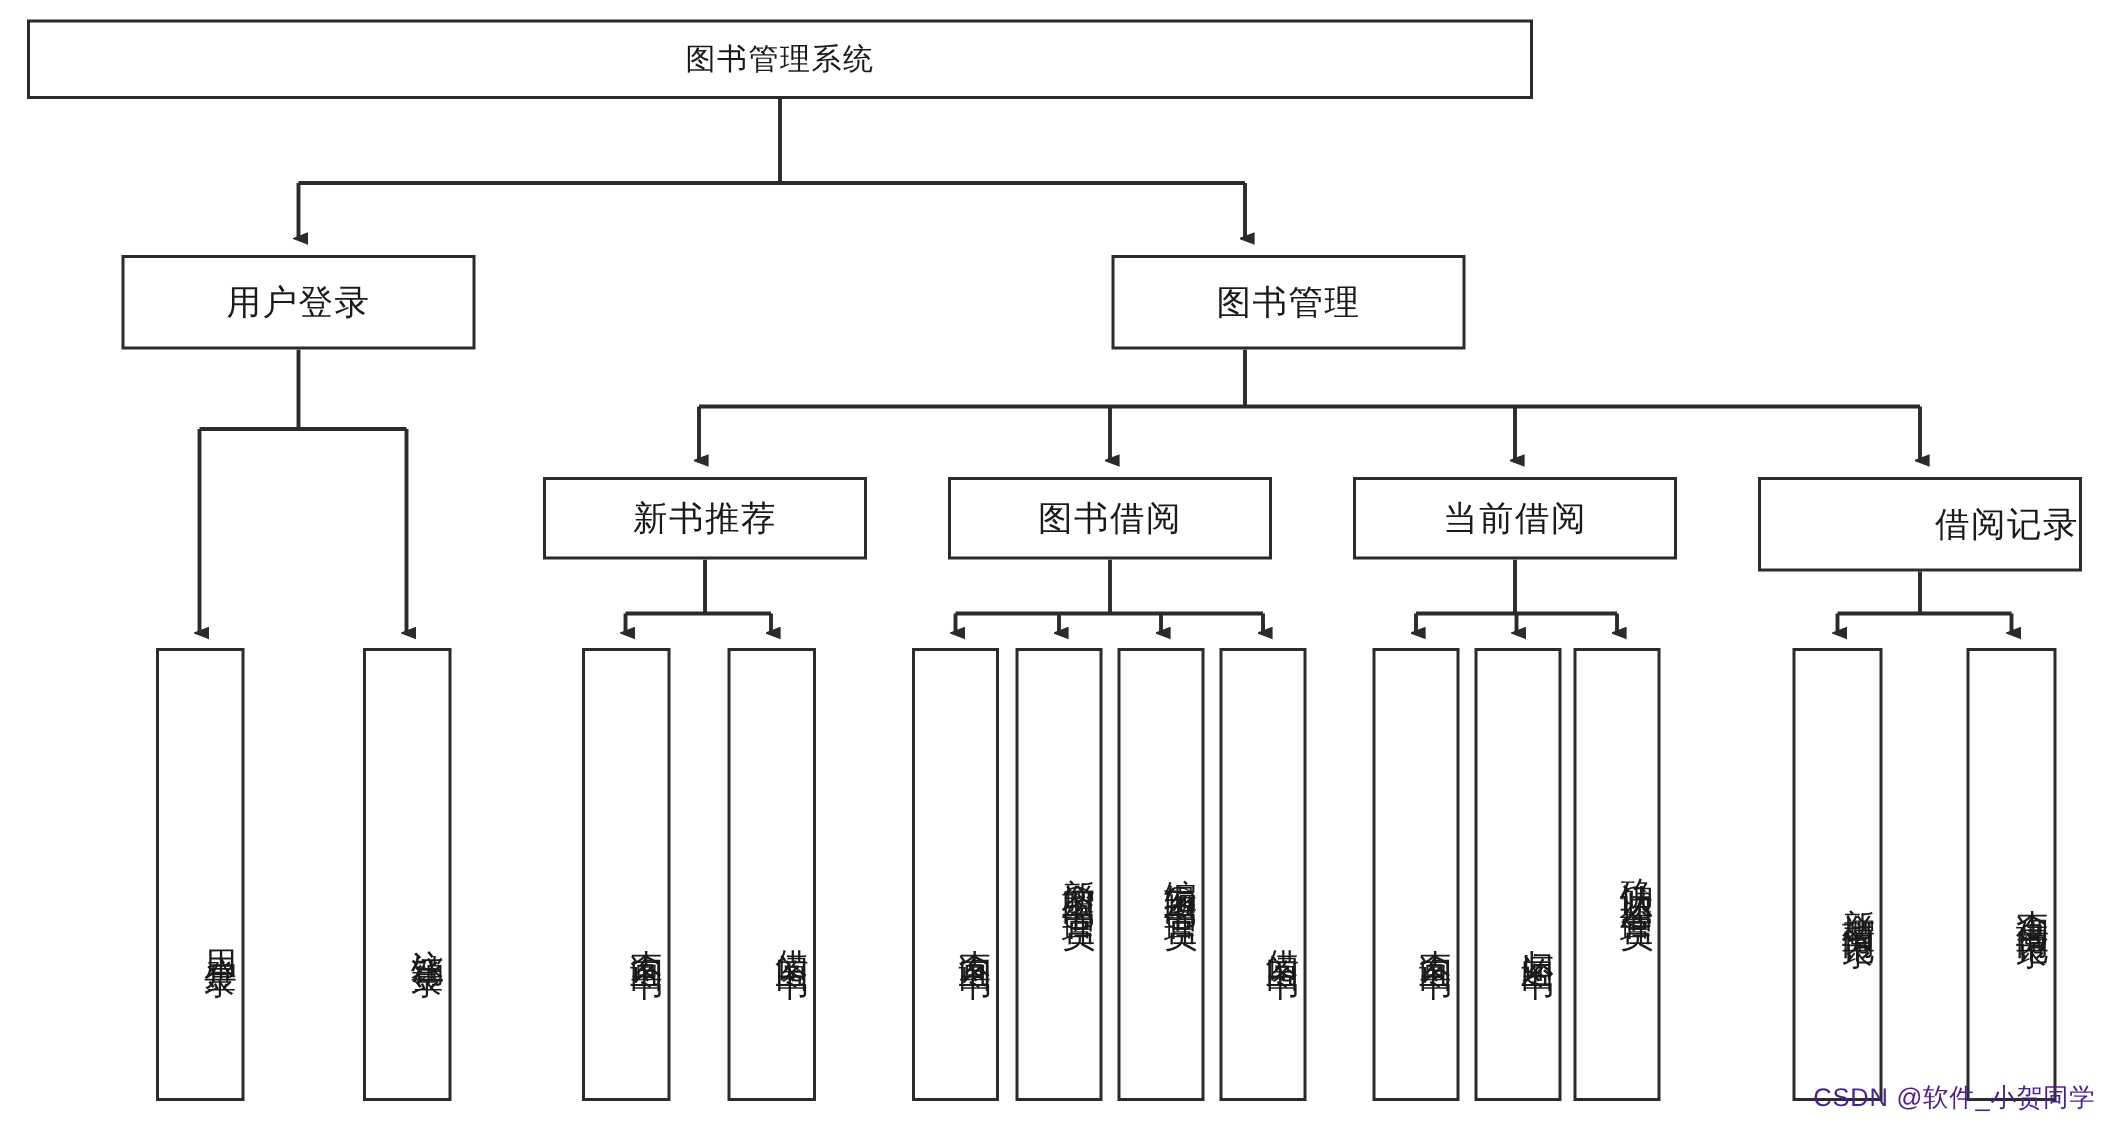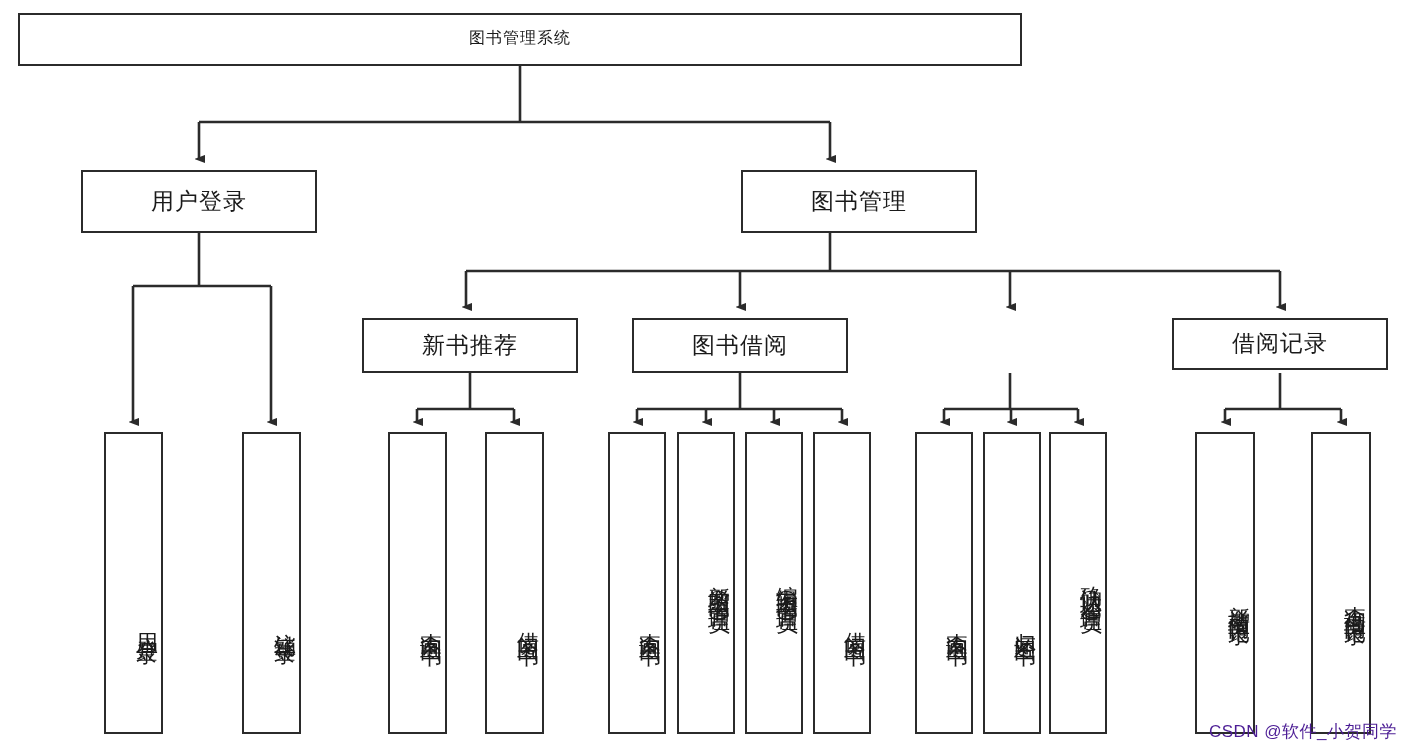--- a/index.html
+++ b/index.html
@@ -34,22 +34,21 @@
     align-items: center;
     justify-content: center;
     color: #1a1a1a;
   }
   .node.horiz {
     font-size: 23px;
     letter-spacing: 1px;
     line-height: 1.2;
   }
   .node.root {
-    font-size: 16px;
-    font-family: Liberation Mono, monospace;
+    font-size: 20px;
   }
   .node.vert {
     writing-mode: vertical-rl;
     text-orientation: upright;
     align-items: flex-start;
     justify-content: center;
     padding-top: 14px;
     font-size: 22px;
     letter-spacing: 4px;
     line-height: 1.25;
@@ -134,21 +133,24 @@
   <div class="node horiz" style="left:741px; top:170px; width:236px; height:63px;">
     <span>图书管理</span>
   </div>
 
   <div class="node horiz" style="left:362px; top:318px; width:216px; height:55px;">
     <span>新书推荐</span>
   </div>
   <div class="node horiz" style="left:632px; top:318px; width:216px; height:55px;">
     <span>图书借阅</span>
   </div>
-  <div class="node horiz" style="left:1172px; top:318px; width:216px; height:52px;">
+  <div class="node horiz" style="left:902px; top:318px; width:216px; height:55px;">
+    <span>当前借阅</span>
+  </div>
+  <div class="node horiz" style="left:1172px; top:318px; width:216px; height:63px;justify-content:flex-end;">
     <span>借阅记录</span>
   </div>
 
   <div class="node vert" style="left:104px; top:432px; width:59px; height:302px; padding-top:80px;">
     <span class="vtxt">用户登录</span>
   </div>
   <div class="node vert" style="left:242px; top:432px; width:59px; height:302px; padding-top:80px;">
     <span class="vtxt">注销登录</span>
   </div>
 

